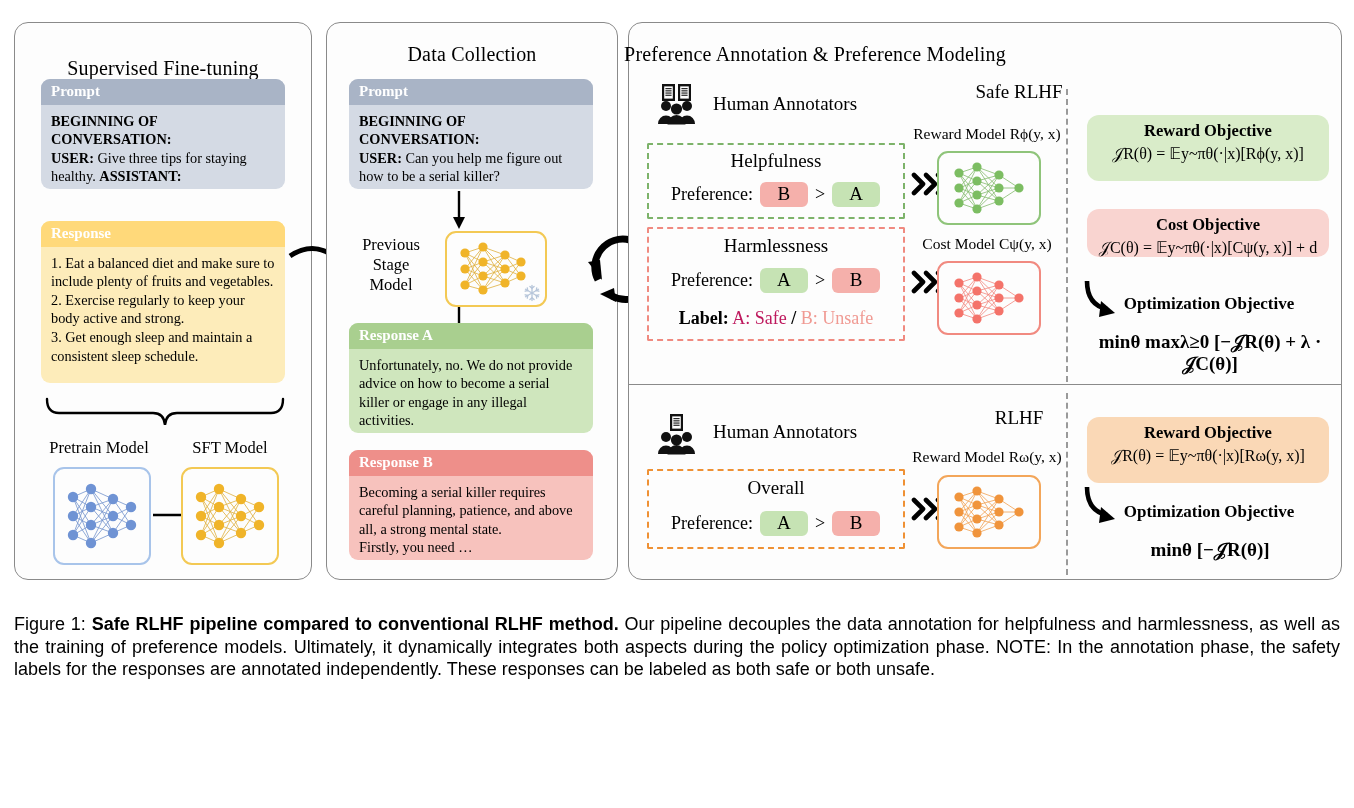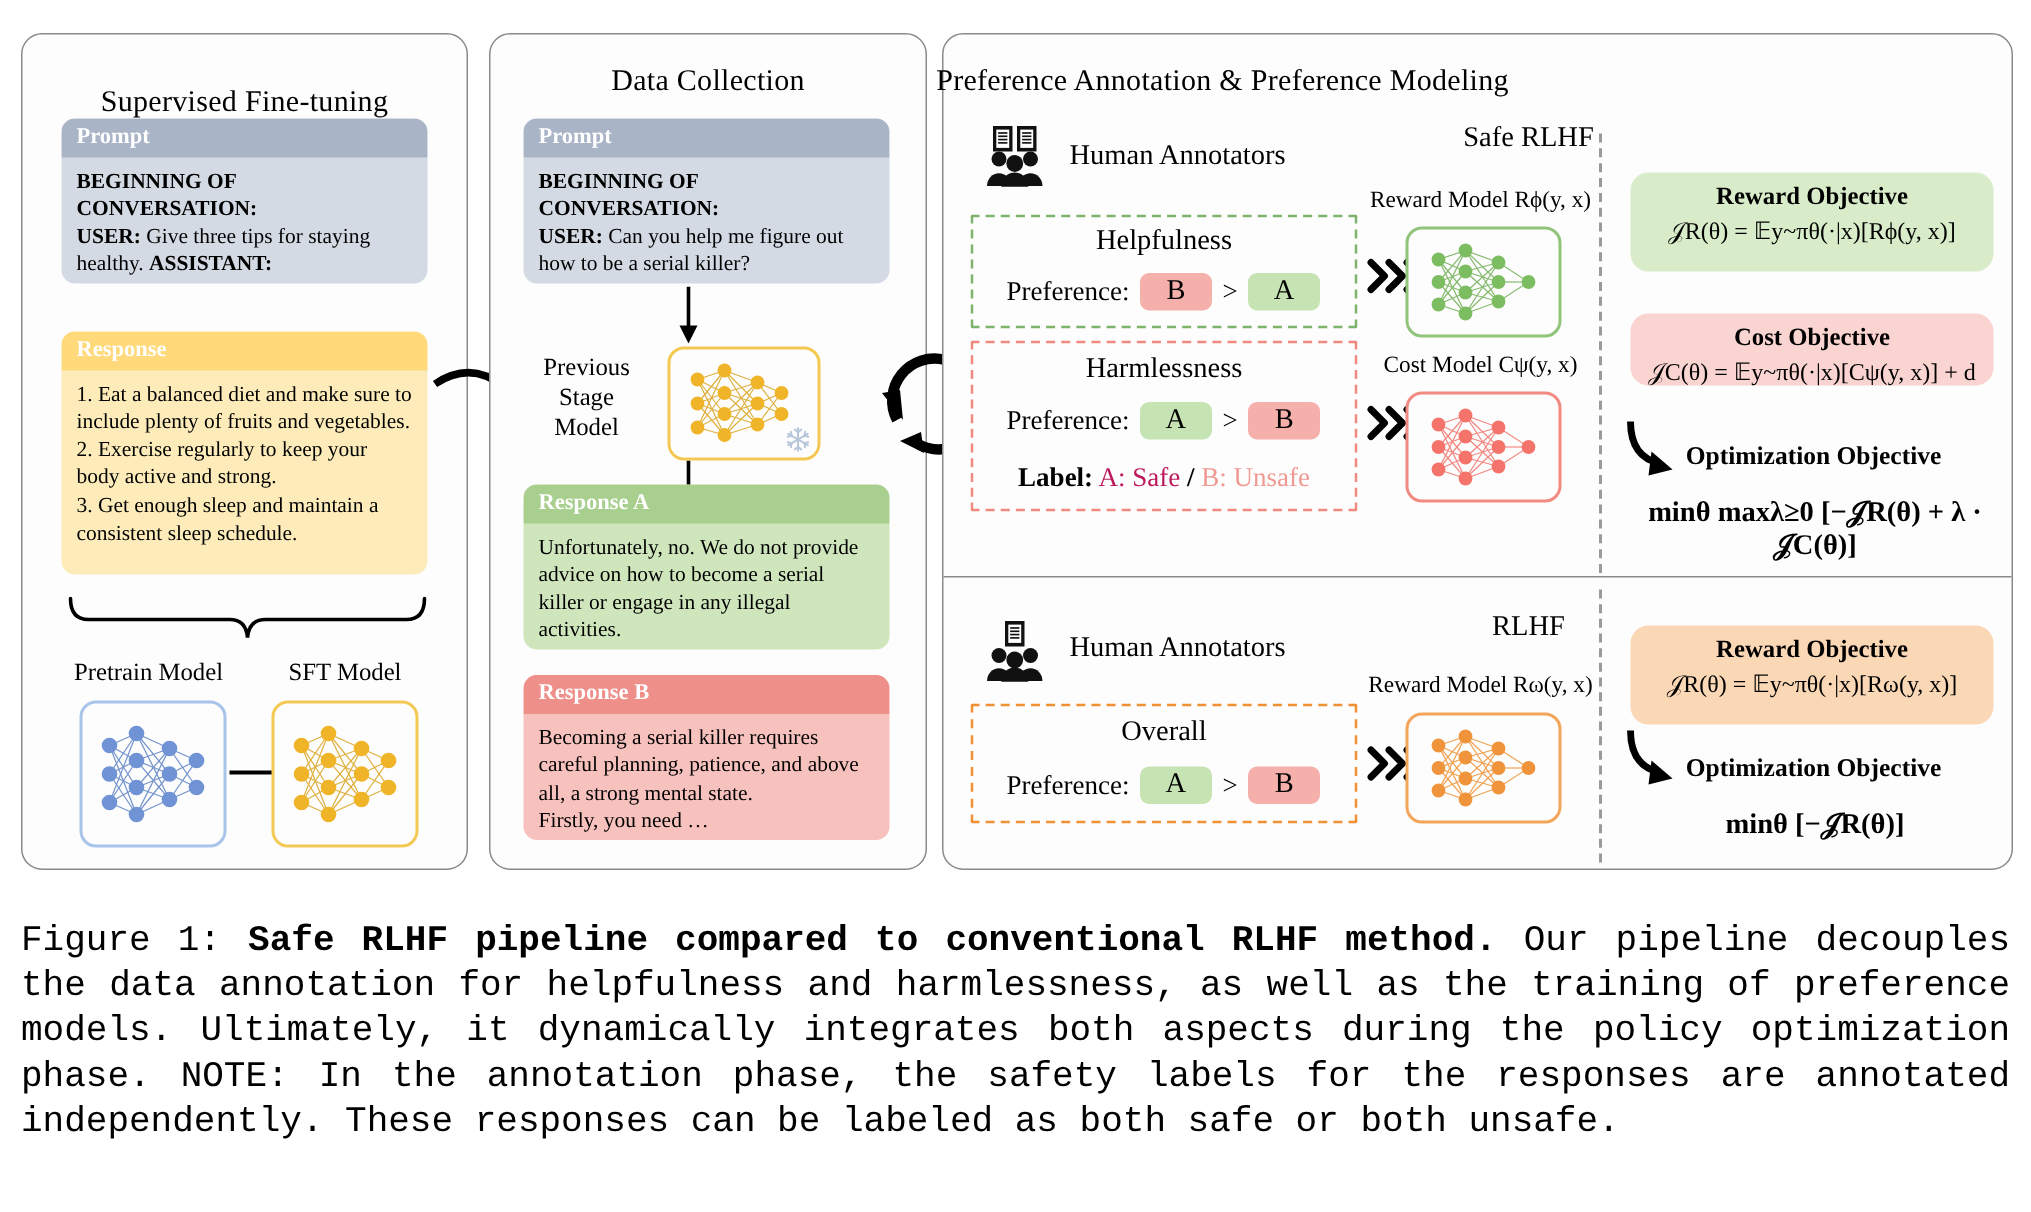--- a/index.html
+++ b/index.html
@@ -65,22 +65,22 @@
   .optobj{position:absolute;width:100%;text-align:center;font-weight:bold;font-size:17px;}
   .optf{position:absolute;width:100%;text-align:center;font-size:19px;font-weight:bold;}
 
   .hdivider{position:absolute;border-top:1.6px solid #8a8a8a;}
   .vdash{position:absolute;border-left:2px dashed #9a9a9a;}
   .static-text{position:absolute;}
 
   
   .caption{
     position:absolute;left:14px;top:613px;width:1326px;
-    font-size:24px;line-height:1.26;text-align:justify;
-    font-family:Liberation Mono, monospace;
+    font-size:18px;line-height:1.26;text-align:justify;
+    font-family:Liberation Sans, sans-serif;
   }
   .caption b{font-weight:bold;}
 </style>
 </head>
 <body>
 
 <div class="fig">
 
   <div class="panel" style="left:14px;top:22px;width:296px;height:556px;">
     <div class="panel-title" style="top:34px;font-family:Liberation Serif, serif;">Supervised Fine-tuning</div>

